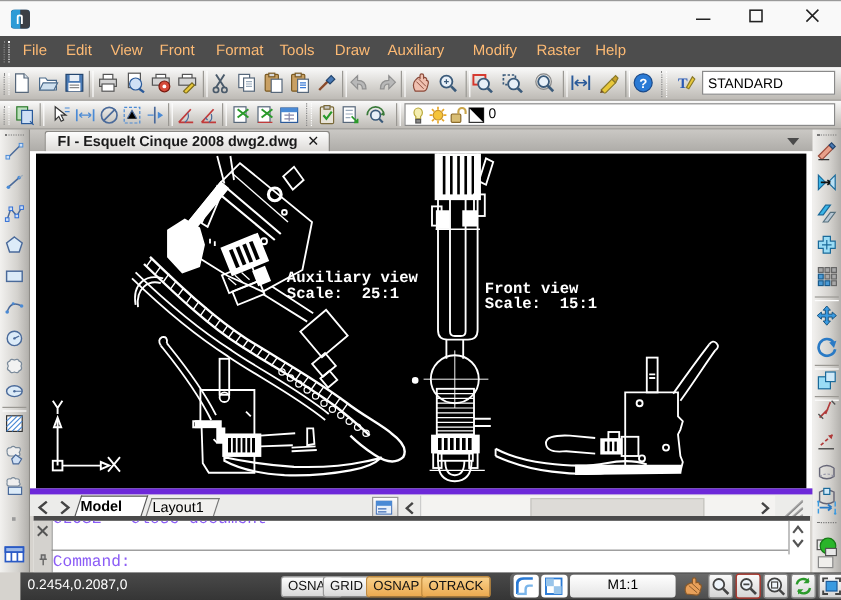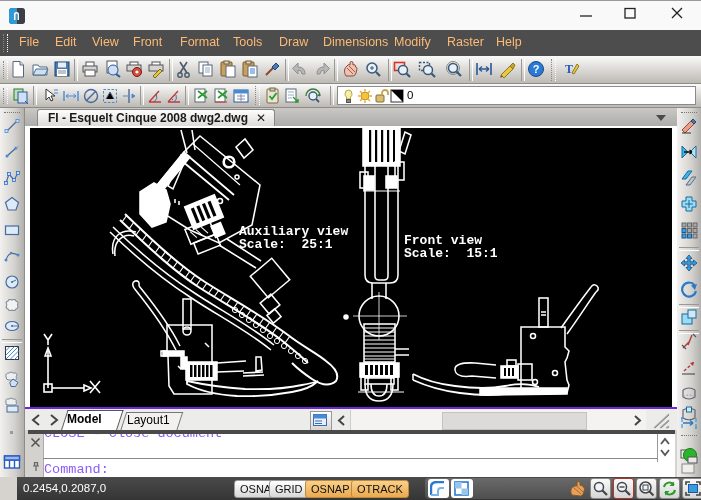--- a/index.html
+++ b/index.html
@@ -26,21 +26,21 @@
   #rstrip{left:677px;top:108px;width:24px;height:392px;background:linear-gradient(90deg,#f2f1ef,#d4d2ce 60%,#b2b0ac);}
   .hgrip{position:absolute;height:3px;border-top:1px dotted #777;}
   .hsep{position:absolute;height:2px;border-top:1px solid #9a9893;border-bottom:1px solid #fdfdfd;}
   
   #tabbar{left:25px;top:108px;width:652px;height:18px;background:linear-gradient(#cac8c4,#aeaca8);}
   #doctab{position:absolute;left:12px;top:1px;height:17px;background:linear-gradient(#fdfdfd,#d9d7d3);border:1px solid #8a8884;border-bottom:none;border-radius:3px 3px 0 0;padding:1px 8px 0 10px;font-size:12px;font-weight:600;color:#1a1a1a;}
   
   #docwrap{left:25px;top:126px;width:652px;height:281px;background:#fff;}
   #canvas{left:30px;top:128px;width:642px;height:344px;background:#000;}
   
-  #botbar{left:25px;top:407px;width:652px;height:23px;background:#ececea;border-top:2px solid #6d28d9;box-sizing:border-box;}
+  #botbar{left:25px;top:407px;width:652px;height:23px;background:#ececea;border-top:5px solid #6d28d9;box-sizing:border-box;}
   
   #cmd{left:28px;top:430px;width:647px;height:62px;background:#fff;border-top:4px solid #4a4a4a;box-sizing:border-box;font-family:Liberation Mono, monospace;font-size:13.5px;color:#8b5cf6;}
   #cmdgut{position:absolute;left:0;top:0;width:15px;height:43px;background:#d4d2ce;border-right:1px solid #aaa;}
   
   #status{left:0;top:477px;width:701px;height:23px;background:linear-gradient(#4a4a4a,#353535);color:#fff;margin-left:17px;}
   .sbtn{position:absolute;top:3px;height:16px;border-radius:3px;font-size:11px;color:#111;text-align:center;line-height:16px;padding:0 5px;}
   .sbw{background:linear-gradient(#ffffff,#d7d7d7);border:1px solid #9a9a9a;}
   .sbo{background:linear-gradient(#f9d18b,#eba94f);border:1px solid #c08a3e;}
 </style></head>
 <body>
@@ -63,21 +63,21 @@
 </div>
 <div class="abs" id="menu">
   <div class="grip" style="left:3px;top:4px;height:18px"></div>
   <span style="left:19px">File</span>
     <span style="left:55px">Edit</span>
     <span style="left:92px">View</span>
   <span style="left:133px">Front</span>
     <span style="left:180px">Format</span>
     <span style="left:233px">Tools</span>
   <span style="left:279px">Draw</span>
-    <span style="left:323px">Dimensions</span>
+    <span style="left:323px">Auxiliary</span>
     <span style="left:394px">Modify</span>
   <span style="left:447px">Raster</span>
     <span style="left:496px">Help</span>
 </div>
 <div class="abs tbrow" id="tb1">
     <div class="grip" style="left:3px;top:5px;height:18px"></div>
 <svg class="ic" style="left:9px" viewBox="0 0 18 18">
       <path d="M4 1.5 h7 l3.5 3.5 v12 h-10.5 z" fill="#fff" stroke="#56677a"></path>
       <path d="M11 1.5 v3.5 h3.5" fill="#dce6ef" stroke="#56677a"></path>
     </svg>
@@ -185,20 +185,21 @@
 <div class="vsep" style="left:521px;top:3px;height:22px"></div>
 <svg class="ic" style="left:527px" viewBox="0 0 18 18">
       <circle cx="9" cy="9" r="7.5" fill="#2a7ad5" stroke="#1a4a8a"></circle>
       <text x="9" y="13" font-size="11" font-weight="bold" text-anchor="middle" fill="#fff" font-family="Liberation Sans">?</text>
     </svg>
 <div class="grip" style="left:551px;top:3px;height:22px"></div>
 <svg class="ic" style="left:563px" viewBox="0 0 18 18">
       <text x="2" y="13" font-size="12" font-weight="bold" fill="#2a5ab5" font-family="Liberation Serif">T</text>
       <path d="M9 13 L14 4 L16 6 L11 14z" fill="#e8c83a" stroke="#8a7a2a"></path>
     </svg>
+<div class="abs" style="left:585px;top:3px;width:111px;height:20px;background:#fff;border:1px solid #8a8a8a;font-size:11.5px;color:#000;line-height:20px;padding-left:4px;box-sizing:border-box">STANDARD</div>
 </div>
 <div class="abs tbrow" id="tb2">
     <div class="grip" style="left:3px;top:4px;height:16px"></div>
 <svg class="ic2" style="left:12px" viewBox="0 0 18 18">
       <rect x="2" y="2" width="9" height="11" fill="#bde0bd" stroke="#2a7a2a"></rect>
       <rect x="6" y="5" width="9" height="11" fill="#cfe0f5" stroke="#2a5a9a"></rect>
       <path d="M13 14 l3 3" stroke="#2a5a9a"></path>
     </svg>
 <div class="vsep" style="left:33px;top:2px;height:19px"></div>
 <svg class="ic2" style="left:42px" viewBox="0 0 18 18">
@@ -664,20 +665,21 @@
         <path d="M1 14 H8 V10 Q8 7 11 7 H14" fill="none" stroke="#7ab5ea" stroke-width="2"></path>
       </svg>
   </div>
   <div class="abs" style="left:434px;top:2px;width:22px;height:19px;background:#fff;border-radius:3px">
     <svg width="15" height="15" style="margin:2px 0 0 3px" viewBox="0 0 15 15">
         <rect x="1" y="1" width="13" height="13" fill="#fff" stroke="#2a7ad5" stroke-width="1.6"></rect>
         <rect x="1" y="1" width="6.5" height="6.5" fill="#9ac5ea"></rect>
         <rect x="7.5" y="7.5" width="6.5" height="6.5" fill="#9ac5ea"></rect>
       </svg>
   </div>
+  <div class="abs" style="left:458px;top:2px;width:88px;height:19px;background:linear-gradient(#ffffff,#e4e4e4);border-radius:3px;color:#000;font-size:11.5px;text-align:center;line-height:19px">M1:1</div>
   <svg class="abs" style="left:551px;top:2px" width="20" height="20" viewBox="0 0 20 20">
       <path d="M4 16 C2 13 3 9 5 8 L7 7 Q8 6.5 9 7 L9 4 Q9 2.5 10.5 2.5 Q12 2.5 12 4 L12 6.5 Q13 6 14 6.5 Q15.2 7 15 8 Q16.5 8 16.5 10 L15.5 14 Q14.5 17 12.5 17z" fill="#e8a05a" stroke="#8a5a2a"></path>
       <path d="M6 9 L13 15 M8.5 7 L15 13" stroke="#8a5a2a" stroke-width="0.8"></path>
     </svg>
   <div class="abs" style="left:573px;top:1px;width:21px;height:21px;background:linear-gradient(#fafafa,#d5d5d5);border-radius:3px;border:1px solid #888;box-sizing:border-box">
     <svg width="17" height="17" style="margin:1px" viewBox="0 0 17 17">
         <circle cx="7" cy="7" r="4.5" fill="#eef4fa" stroke="#444" stroke-width="1.5"></circle>
         <path d="M10.5 10.5 L15 15" stroke="#444" stroke-width="2.2"></path>
       </svg>
   </div>

